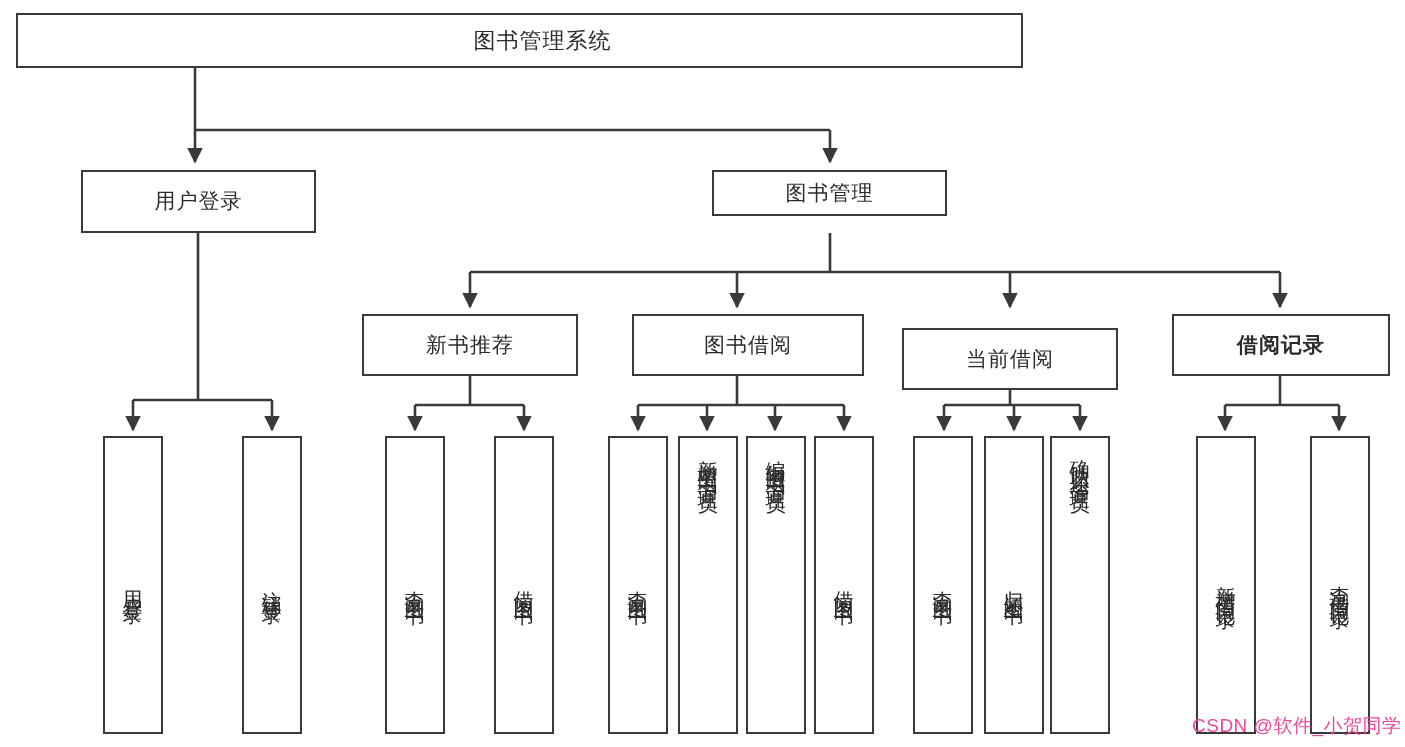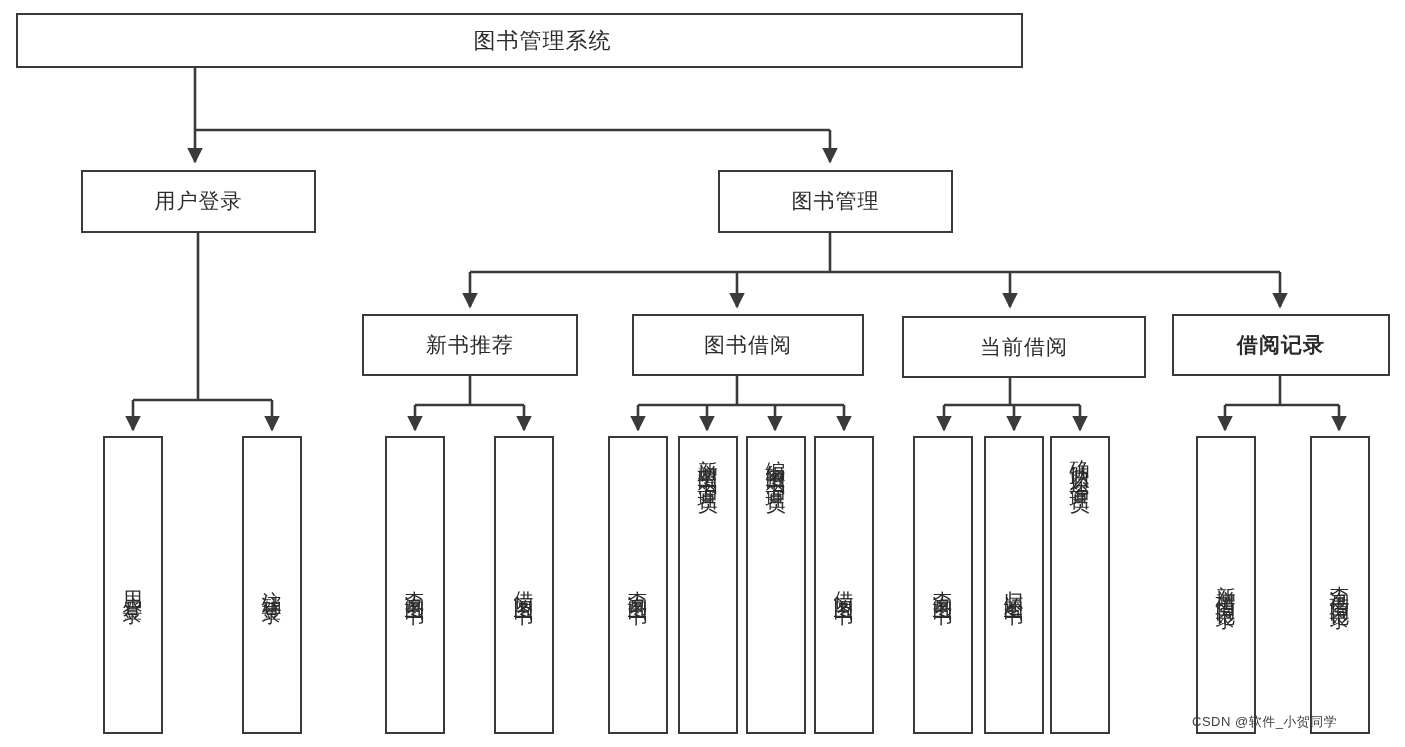--- a/index.html
+++ b/index.html
@@ -40,22 +40,22 @@
     text-orientation:upright;
     font-size:20px;
     letter-spacing:5px;
     line-height:1;
     white-space:nowrap;
   }
   .node.vert.top{align-items:flex-start;}
   .watermark{
     position:absolute;
     left:1192px;top:713px;
-    font-size:13px;
-    color:#404040;
+    font-size:19px;
+    color:#ec4899;
     letter-spacing:0.5px;
     white-space:nowrap;
   }
 </style>
 </head>
 <body>
 
 <div id="canvas">
 
   <svg class="lines" viewBox="0 0 1405 747">
@@ -108,31 +108,31 @@
     </g>
   </svg>
 
   <div class="node root" style="left:16px;top:13px;width:1007px;height:55px;padding-left:46px;">
     <span class="lbl">图书管理系统</span>
   </div>
 
   <div class="node" style="left:81px;top:170px;width:235px;height:63px;">
     <span class="lbl">用户登录</span>
   </div>
-  <div class="node" style="left:712px;top:170px;width:235px;height:63px;margin-left:6px;">
+  <div class="node" style="left:712px;top:170px;width:235px;height:46px;">
     <span class="lbl">图书管理</span>
   </div>
 
   <div class="node" style="left:362px;top:314px;width:216px;height:62px;">
     <span class="lbl">新书推荐</span>
   </div>
   <div class="node" style="left:632px;top:314px;width:232px;height:62px;">
     <span class="lbl">图书借阅</span>
   </div>
-  <div class="node" style="left:902px;top:316px;width:244px;height:62px;text-align:right;">
+  <div class="node" style="left:902px;top:328px;width:216px;height:62px;text-align:right;">
     <span class="lbl">当前借阅</span>
   </div>
   <div class="node" style="left:1172px;top:314px;width:218px;height:62px;font-weight:bold;">
     <span class="lbl">借阅记录</span>
   </div>
 
   <div class="node vert" style="left:103px;top:436px;width:60px;height:298px;">
     <span class="lbl">用户登录</span>
   </div>
   <div class="node vert" style="left:242px;top:436px;width:60px;height:298px;">

